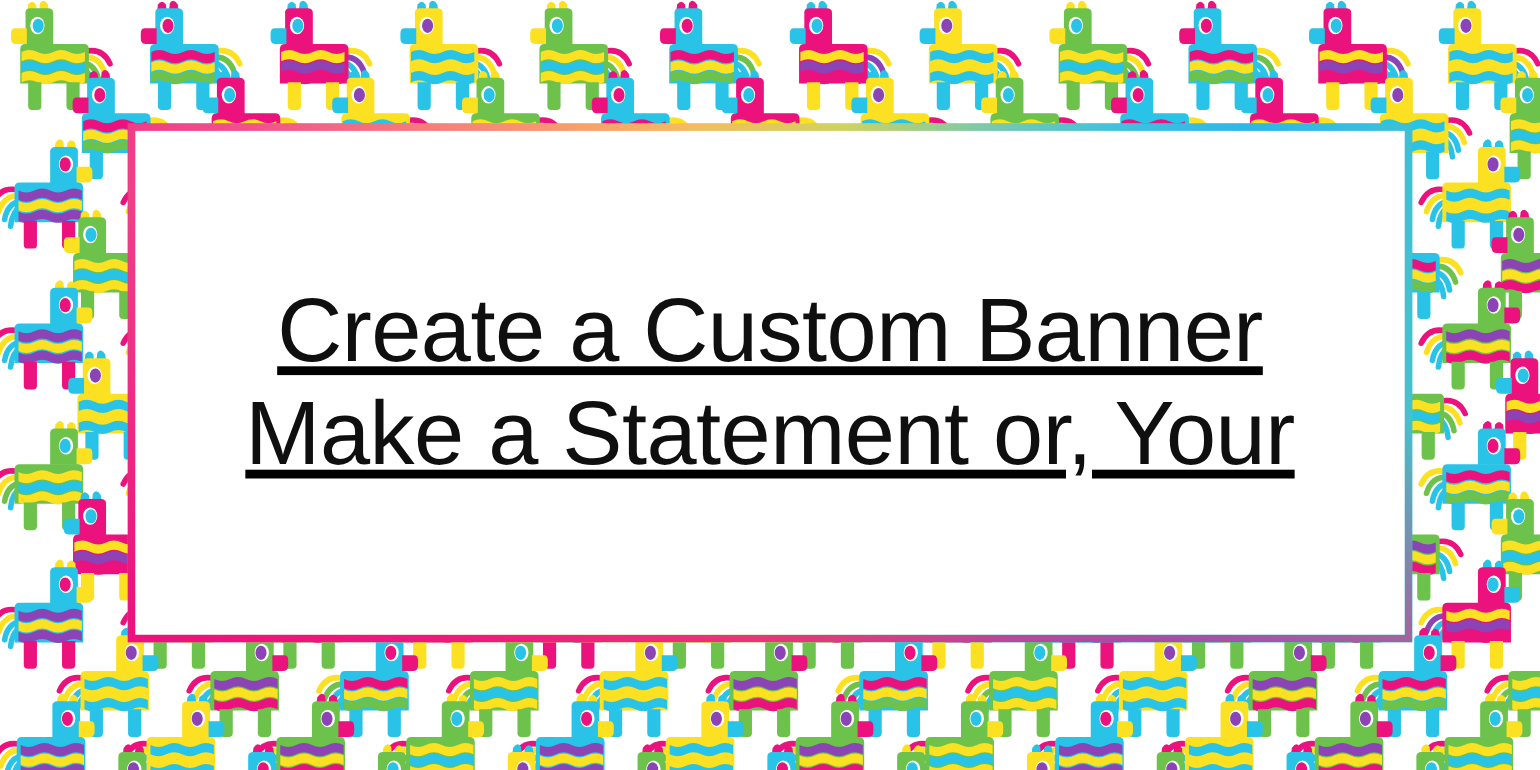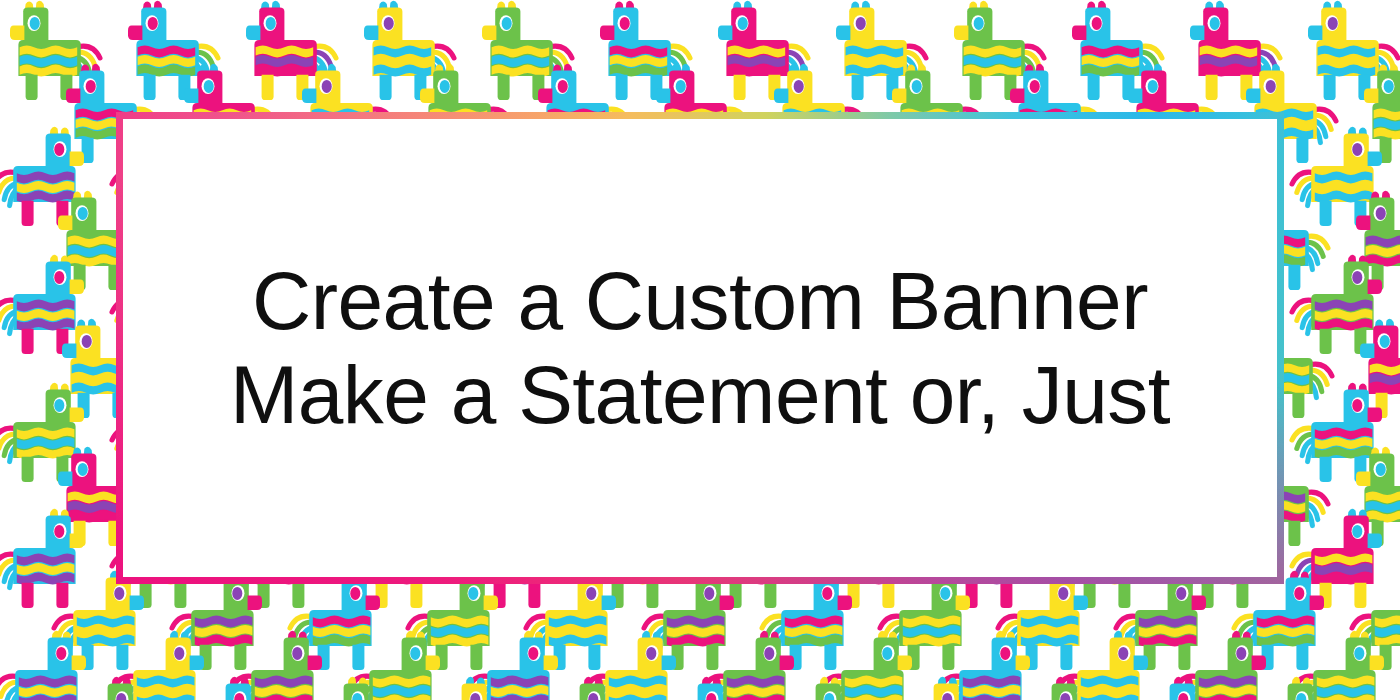--- a/index.html
+++ b/index.html
@@ -75,20 +75,21 @@
   #message-inner {
     position: relative;
     z-index: 2;
     width: 100%;
     height: 100%;
     background: #ffffff;
     display: flex;
     flex-direction: column;
     align-items: center;
     justify-content: center;
+    text-decoration: underline;
   }
   .headline-line {
     color: #0f0f0f;
     font-size: 82px;
     line-height: 1.15;
     font-weight: 400;
     letter-spacing: -0.5px;
     white-space: nowrap;
     text-align: center;
   }
@@ -4537,17 +4538,17 @@
     <path d="M28 69 l10 0 0 18 q0 3 -3 3 l-4 0 q-3 0 -3 -3 z" fill="#29c3e8"></path>
     <path d="M57 69 l10 0 0 18 q0 3 -3 3 l-4 0 q-3 0 -3 -3 z" fill="#29c3e8"></path>
   </g>
 </svg>
       </div>
     </div>
 
   <div id="message-frame">
     <div id="message-inner">
       <div class="headline-line">Create a Custom Banner</div>
-      <div class="headline-line">Make a Statement or, Just</div>
+      <div class="headline-line">Make a Statement or, Your</div>
     </div>
   </div>
 
 </div>
 
 </body></html>

